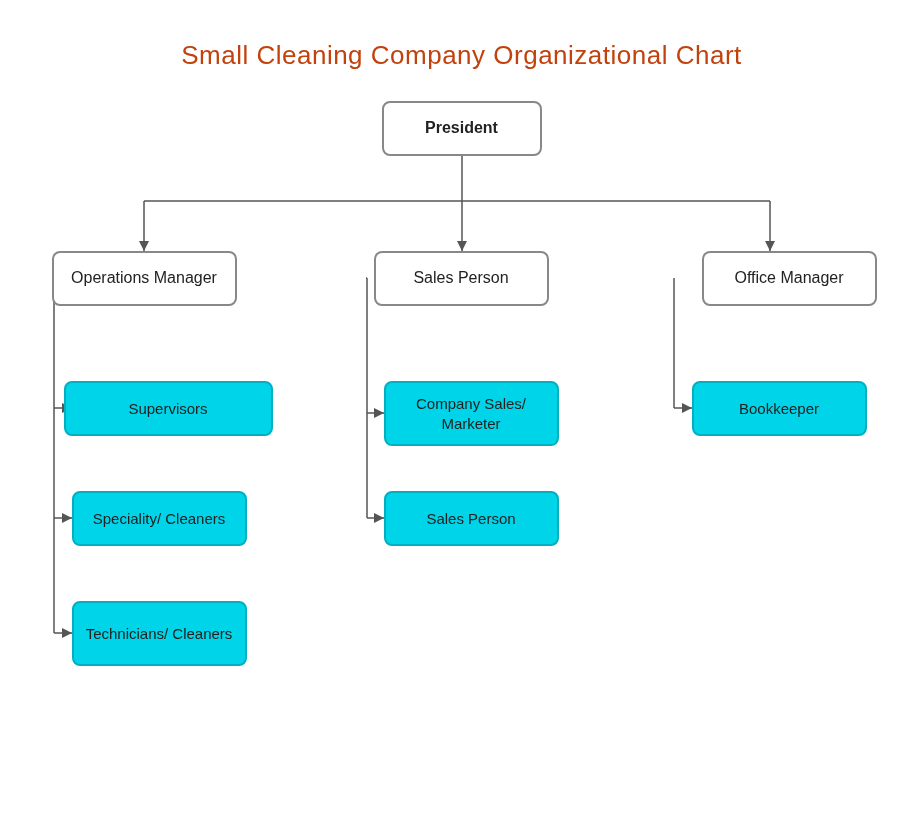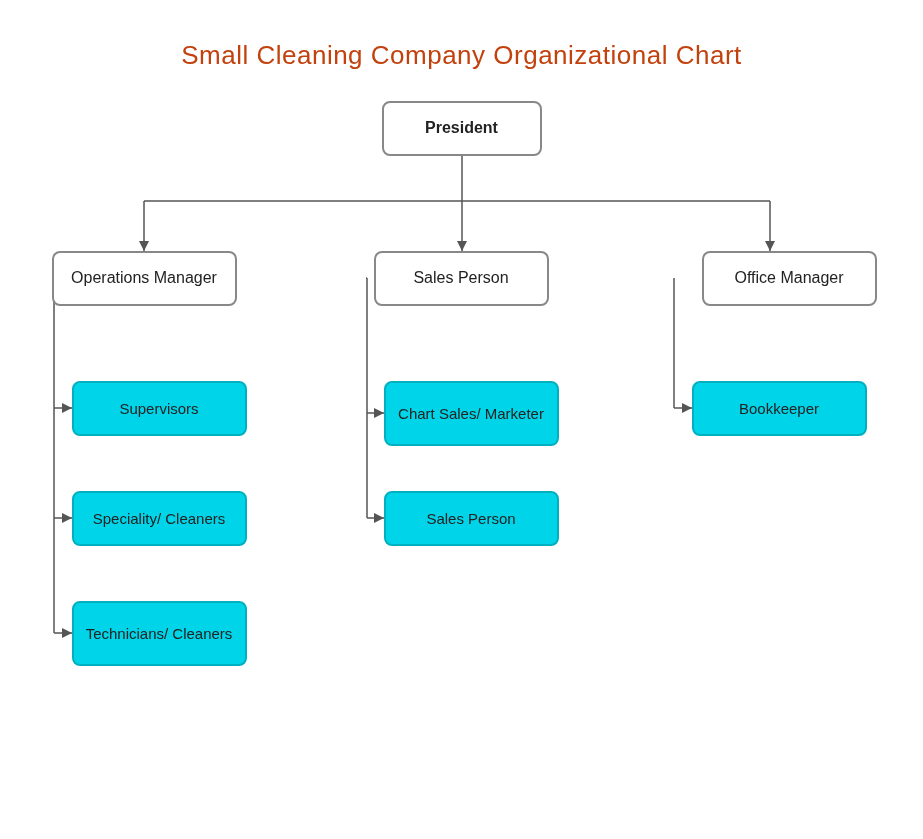--- a/index.html
+++ b/index.html
@@ -81,23 +81,23 @@
     .office-manager {
       width: 175px;
       height: 55px;
       left: 660px;
       top: 150px;
       margin-left: 20px;
     }
 
     
     .supervisors {
-      width: 175px;
-      height: 55px;
-      left: 50px;
+      width: 209px;
+      height: 55px;
+      left: 42px;
       top: 280px;
     }
 
     .speciality-cleaners {
       width: 175px;
       height: 55px;
       left: 50px;
       top: 390px;
     }
 
@@ -215,21 +215,21 @@
 
   <div class="box box-cyan technicians-cleaners">
     <span>Technicians/ Cleaners</span>
   </div>
 
   <div class="box box-cyan speciality-cleaners">
     <span>Speciality/ Cleaners</span>
   </div>
 
   <div class="box box-cyan inside-sales">
-    <span>Chart Sales/ Marketer</span>
+    <span>Company Sales/ Marketer</span>
   </div>
 
   <div class="box box-cyan sales-person-bottom">
     <span>Sales Person</span>
   </div>
 
   <div class="box box-cyan bookkeeper">
     <span>Bookkeeper</span>
   </div>
 </div>

